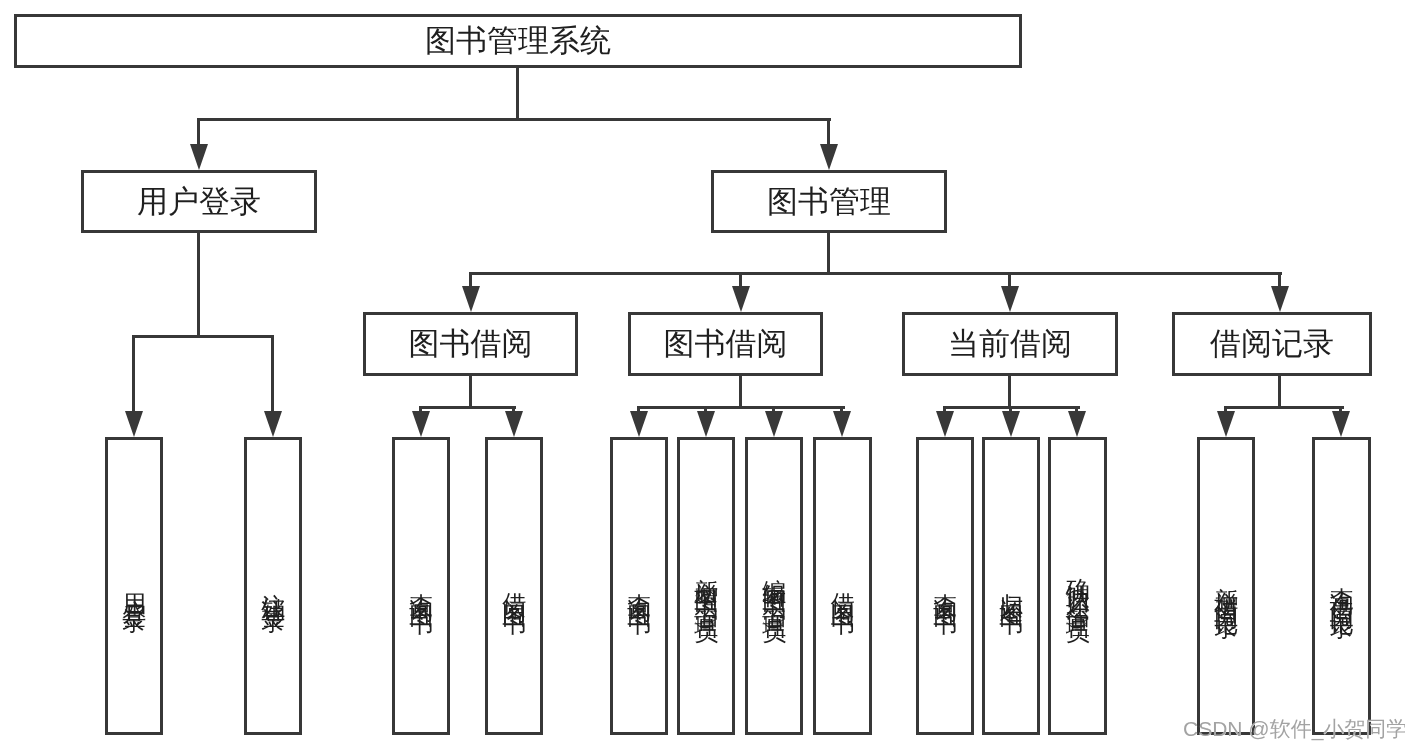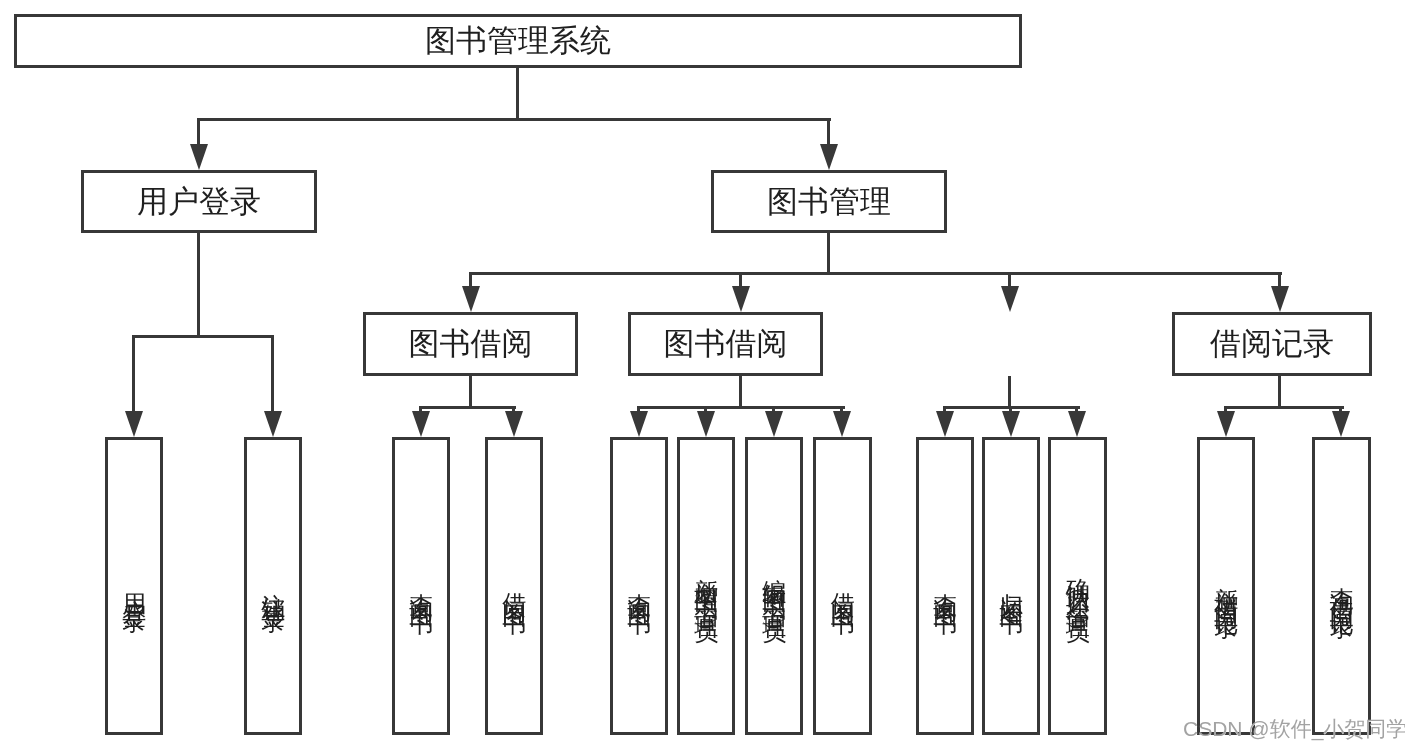--- a/index.html
+++ b/index.html
@@ -98,20 +98,21 @@
   <div class="arrow" style="left:462px; top:286px;"></div>
   <div class="vline" style="left:739px; top:272px; height:18px;"></div>
   <div class="arrow" style="left:732px; top:286px;"></div>
   <div class="vline" style="left:1008px; top:272px; height:18px;"></div>
   <div class="arrow" style="left:1001px; top:286px;"></div>
   <div class="vline" style="left:1278px; top:272px; height:18px;"></div>
   <div class="arrow" style="left:1271px; top:286px;"></div>
 
   <div class="box" style="left:363px; top:312px; width:215px; height:64px;">图书借阅</div>
   <div class="box" style="left:628px; top:312px; width:195px; height:64px;text-align:center;">图书借阅</div>
+  <div class="box" style="left:902px; top:312px; width:216px; height:64px;">当前借阅</div>
   <div class="box" style="left:1172px; top:312px; width:200px; height:64px;">借阅记录</div>
 
   <div class="vline" style="left:469px; top:376px; height:33px;"></div>
   <div class="hline" style="left:419px; top:406px; width:97px;"></div>
   <div class="vline" style="left:419px; top:406px; height:8px;"></div>
   <div class="arrow" style="left:412px; top:411px;"></div>
   <div class="vline" style="left:512px; top:406px; height:8px;"></div>
   <div class="arrow" style="left:505px; top:411px;"></div>
 
   <div class="vline" style="left:739px; top:376px; height:33px;"></div>

